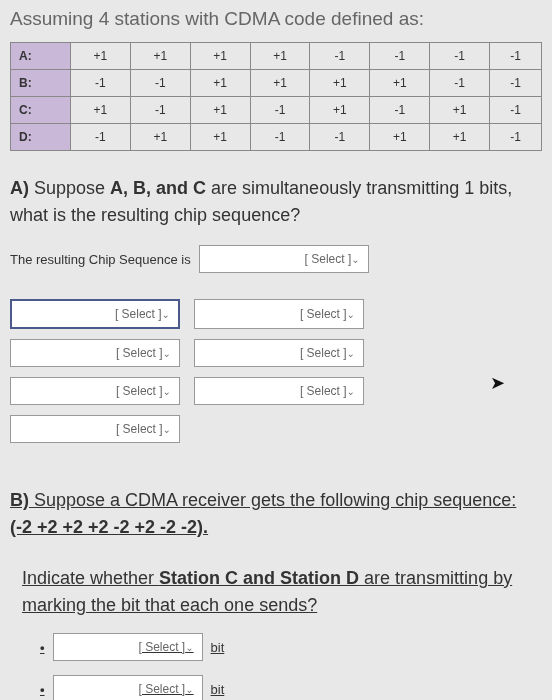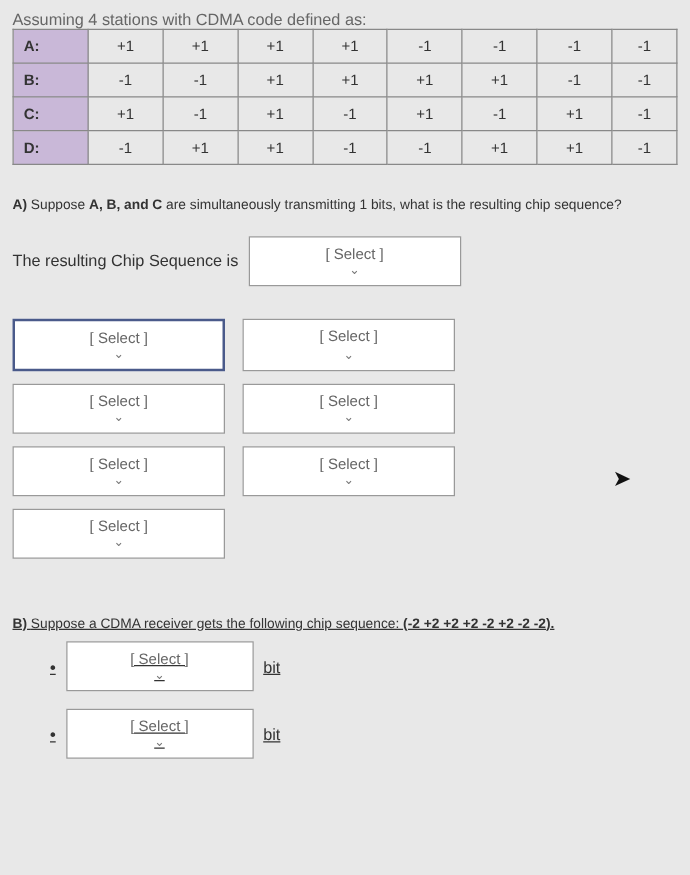--- a/index.html
+++ b/index.html
@@ -5,69 +5,68 @@
   * { box-sizing: border-box; margin: 0; padding: 0; }
   body {
     font-family: Arial, sans-serif;
     background: #e8e8e8;
     width: 552px;
     height: 700px;
     padding: 8px 10px;
     font-size: 13px;
     color: #333;
   }
-  .intro { font-size: 13px; color: #666; }
+  .intro { font-size: 19px; color: #666; margin-bottom: 12px; }
   table.cdma {
     border-collapse: collapse;
     width: 100%;
     margin-bottom: 18px;
   }
   table.cdma td {
     border: 1px solid #888;
     text-align: center;
     padding: 6px 4px;
     font-size: 12px;
     background: #e8e8e8;
   }
   table.cdma td.label {
     background: #c9b8d8;
     font-weight: bold;
     width: 60px;
     text-align: left;
     padding-left: 8px;
   }
   .question {
-    font-size: 11px;
+    font-size: 18px;
     line-height: 1.5;
     margin-bottom: 16px;
     margin-top: 24px;
   }
   .question b { font-weight: bold; }
   .result-line {
     display: flex;
     align-items: center;
     gap: 8px;
     margin-bottom: 26px;
   }
   .select-row {
     display: flex;
     gap: 14px;
     margin-bottom: 10px;
   }
   .select-box {
     background: #fff;
     border: 1px solid #999;
-    padding: 6px 24px;
+    padding: 6px 8px;
     font-size: 12px;
     width: 170px;
     display: flex;
-    justify-content: space-between;
+    justify-content: flex-end;
     align-items: center;
     color: #666;
-    flex-direction: column;
   }
   .select-box.highlight { border: 2px solid #4a5a8a; }
   .chev { font-size: 10px; color: #777; }
   .cursor {
     position: absolute;
     font-size: 18px;
     color: #111;
     left: 490px;
     top: 372px;
   }
@@ -192,20 +191,23 @@
     <span class="chev">⌄</span>
   </div>
 </div>
 
 <span class="cursor">➤</span>
 
 <div class="partB">
   <div class="question" style="margin-bottom:6px;">
     <b>B) </b><span>Suppose a CDMA receiver gets the following chip sequence: </span><b>(-2 +2 +2 +2 -2 +2 -2 -2).</b>
   </div>
+  <div class="question subline">
+    <span>Indicate whether </span><b>Station C and Station D</b><span> are transmitting by marking the bit that each one sends?</span>
+  </div>
 
   <div class="tx-row">
     <span class="bullet">•</span>
     <div class="select-box">
       <span>[ Select ]</span>
       <span class="chev">⌄</span>
     </div>
     <span>bit</span>
   </div>
   <div class="tx-row">

